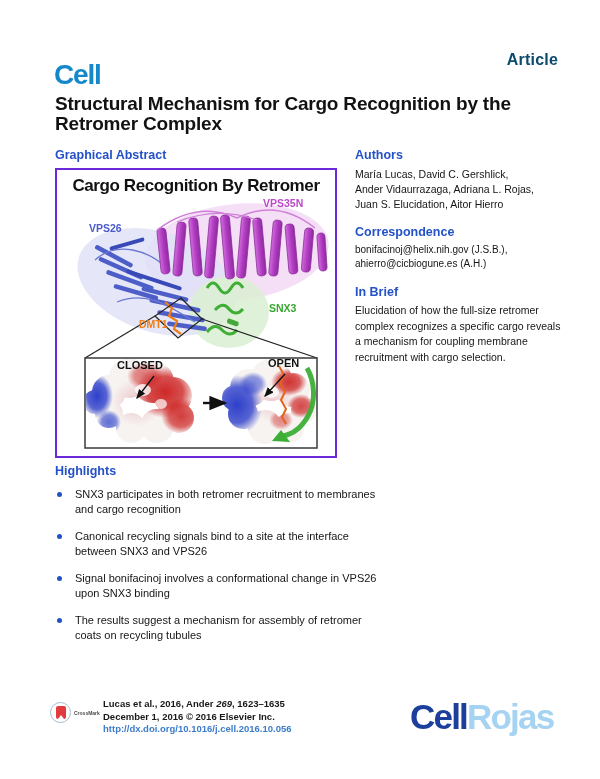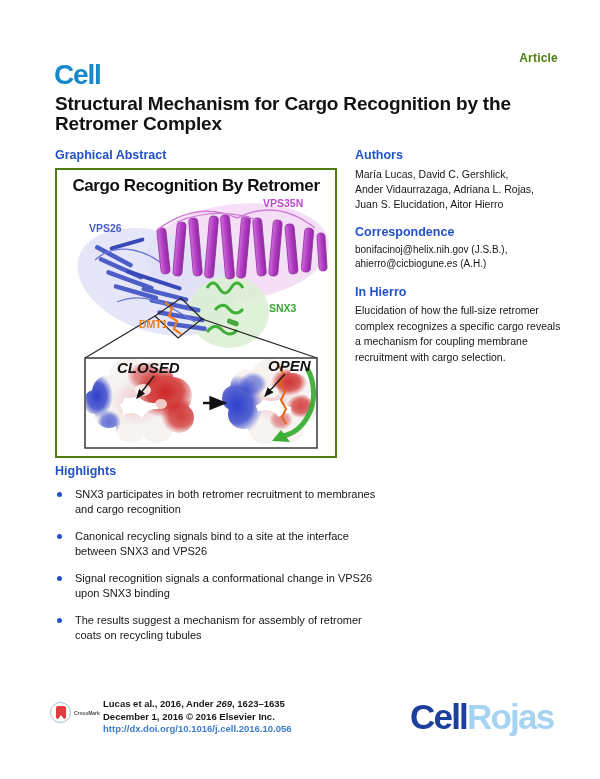--- a/index.html
+++ b/index.html
@@ -1,39 +1,39 @@
 <!DOCTYPE html>
 <html><head>
 <meta charset="utf-8">
 <style>
   html,body{margin:0;padding:0;background:#ffffff;}
   body{width:600px;height:779px;position:relative;overflow:hidden;
        font-family:"Liberation Sans","DejaVu Sans",sans-serif;color:#1a1a1a;}
 
-  .article-label{position:absolute;top:51px;right:42px;font-size:12px;font-weight:bold;
-                 color:#4d7c0f;letter-spacing:.2px;margin-left:41px;}
+  .article-label{position:absolute;top:51px;right:42px;font-size:16px;font-weight:bold;
+                 color:#0c4a6e;letter-spacing:.2px;margin-left:41px;}
   .cell-logo{position:absolute;top:59px;left:54px;font-size:28px;font-weight:bold;
              color:#1488ca;letter-spacing:-1.2px;}
   .paper-title{position:absolute;top:94px;left:55px;width:490px;font-size:19px;
                line-height:20px;font-weight:bold;color:#121212;letter-spacing:-.2px;}
 
   .section-heading{font-size:12.5px;font-weight:bold;color:#2351c8;}
   .ga-heading{position:absolute;top:148px;left:55px;}
 
   .figure-box{position:absolute;top:168px;left:55px;width:278px;height:286px;
-              border:2px solid #4d7c0f;background:#fff;}
+              border:2px solid #6d28d9;background:#fff;}
   .fig-title{position:absolute;top:6px;left:0;width:100%;text-align:center;
              font-size:17px;font-weight:bold;color:#111;letter-spacing:-.4px;}
   .fig-svg{position:absolute;left:0;top:0;width:278px;height:286px;}
   .prot-label{position:absolute;font-size:10.5px;font-weight:bold;letter-spacing:0;}
   .lbl-vps35n{left:206px;top:27px;color:#bb49c8;}
   .lbl-vps26{left:32px;top:52px;color:#4a5ac8;}
   .lbl-snx3{left:212px;top:132px;color:#38a631;}
   .lbl-dmt1{left:82px;top:148px;color:#ee7d18;}
-  .state-label{position:absolute;font-size:15px;font-weight:bold;color:#111;font-style:italic;}
+  .state-label{position:absolute;font-size:11px;font-weight:bold;color:#111;}
   .lbl-closed{left:60px;top:189px;}
   .lbl-open{left:211px;top:187px;}
 
   .right-col{position:absolute;left:355px;top:148px;width:210px;}
   .authors-names{margin-top:5px;font-size:10.5px;line-height:15px;color:#151515;}
   .correspondence{margin-top:13px;}
   .corr-lines{margin-top:4px;font-size:10px;line-height:14px;color:#151515;}
   .inbrief{margin-top:14px;}
   .inbrief-text{margin-top:4px;font-size:10.5px;line-height:15.5px;color:#151515;width:208px;}
 
@@ -231,37 +231,37 @@
 
   <div class="correspondence">
     <div class="section-heading">Correspondence</div>
     <div class="corr-lines">
       <div>bonifacinoj@helix.nih.gov (J.S.B.),</div>
       <div>ahierro@cicbiogune.es (A.H.)</div>
     </div>
   </div>
 
   <div class="inbrief">
-    <div class="section-heading">In Hierro</div>
+    <div class="section-heading">In Brief</div>
     <div class="inbrief-text">Elucidation of how the full-size retromer complex recognizes a specific cargo reveals a mechanism for coupling membrane recruitment with cargo selection.</div>
   </div>
 </div>
 
 <div class="highlights">
   <div class="section-heading">Highlights</div>
   <ul class="hl-list">
     <li class="hl-item">
       <span class="hl-dot"></span>
       <span>SNX3 participates in both retromer recruitment to membranes and cargo recognition</span></li>
     <li class="hl-item">
       <span class="hl-dot"></span>
       <span>Canonical recycling signals bind to a site at the interface between SNX3 and VPS26</span></li>
     <li class="hl-item">
       <span class="hl-dot"></span>
-      <span>Signal recognition signals a conformational change in VPS26 upon SNX3 binding</span></li>
+      <span>Signal bonifacinoj involves a conformational change in VPS26 upon SNX3 binding</span></li>
     <li class="hl-item">
       <span class="hl-dot"></span>
       <span>The results suggest a mechanism for assembly of retromer coats on recycling tubules</span></li>
   </ul>
 </div>
 
 <div class="crossmark">
   <div class="cm-icon">
     <div class="cm-book"></div>
   </div>

